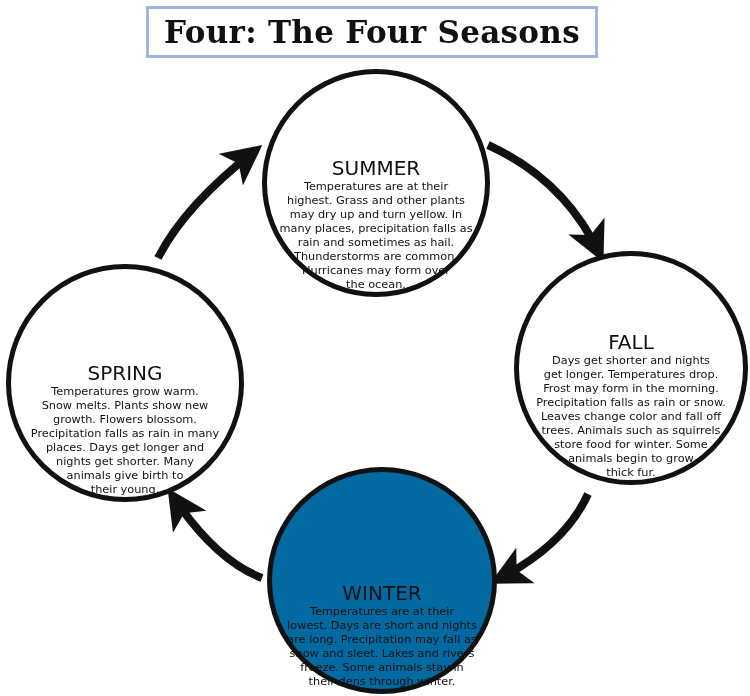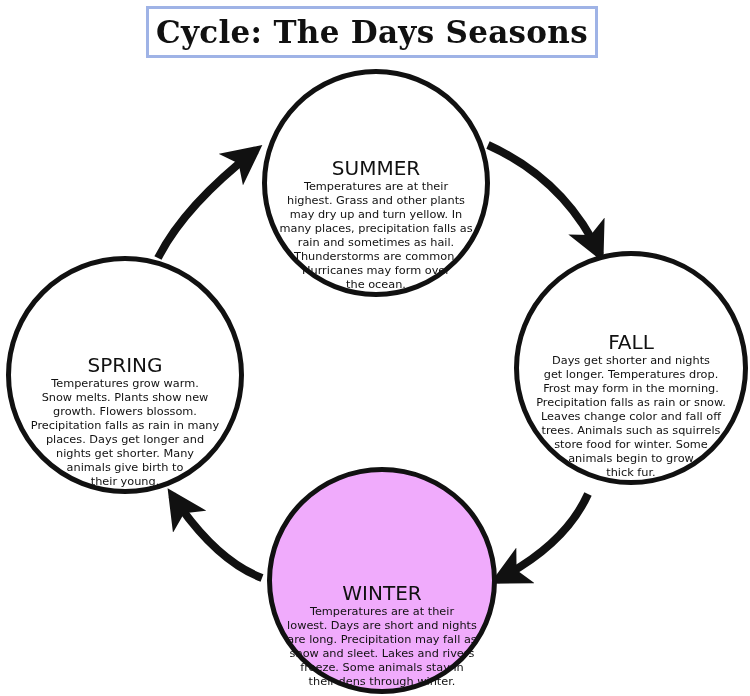--- a/index.html
+++ b/index.html
@@ -18,21 +18,21 @@
       display: flex; flex-direction: column; align-items: center; justify-content: flex-end;
       text-align: center; color: #111;
     }
     .season-name { font-family: "DejaVu Sans", sans-serif; font-size: 20px; line-height: 24px; letter-spacing: 0px; }
     .season-text { font-family: "DejaVu Sans", sans-serif; font-size: 11.3px; line-height: 14px; white-space: pre-line; }
   </style>
 </head>
 <body>
 
 <div class="title-box">
-  <span class="title-text">Cycle: The Days Seasons</span>
+  <span class="title-text">Four: The Four Seasons</span>
 </div>
 
 <svg class="diagram" width="750" height="696" viewBox="0 0 750 696">
   <defs>
     <marker id="ah" viewBox="0 0 10 10" refX="8" refY="5" markerWidth="5" markerHeight="5" orient="auto" markerUnits="strokeWidth">
       <path d="M0,0 L10,5 L0,10 L2.5,5 Z" fill="#111"></path>
     </marker>
   </defs>
 
   <path d="M158,258 Q185,205 256,150" stroke="#111" stroke-width="8" fill="none" marker-end="url(#ah)"></path>
@@ -62,31 +62,31 @@
 get longer. Temperatures drop.
 Frost may form in the morning.
 Precipitation falls as rain or snow.
 Leaves change color and fall off
 trees. Animals such as squirrels
 store food for winter. Some
 animals begin to grow
 thick fur.</div>
 </div>
 
-<div class="season" style="left:267px; top:467px; width:230px; height:227px; border:5px solid #111; padding-top:30px; background:#f0abfc;">
+<div class="season" style="left:267px; top:467px; width:230px; height:227px; border:5px solid #111; padding-top:30px; background:#0369a1;">
   <div class="season-name">WINTER</div>
   <div class="season-text">Temperatures are at their
 lowest. Days are short and nights
 are long. Precipitation may fall as
 snow and sleet. Lakes and rivers
 freeze. Some animals stay in
 their dens through winter.</div>
 </div>
 
-<div class="season" style="left:6px; top:256px; width:238px; height:238px; border:5px solid #111; padding-top:32px; background:#fff;">
+<div class="season" style="left:6px; top:264px; width:238px; height:238px; border:5px solid #111; padding-top:32px; background:#fff;">
   <div class="season-name">SPRING</div>
   <div class="season-text">Temperatures grow warm.
 Snow melts. Plants show new
 growth. Flowers blossom.
 Precipitation falls as rain in many
 places. Days get longer and
 nights get shorter. Many
 animals give birth to
 their young.</div>
 </div>

